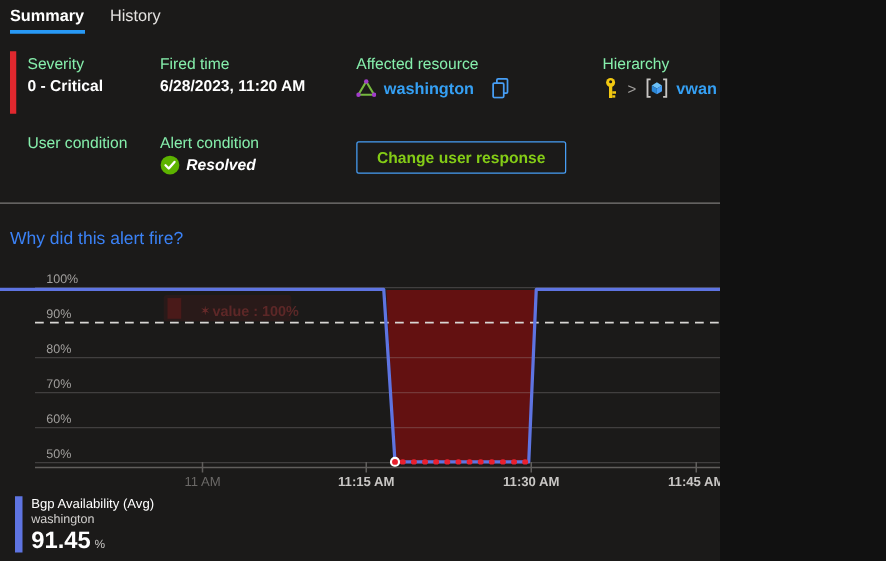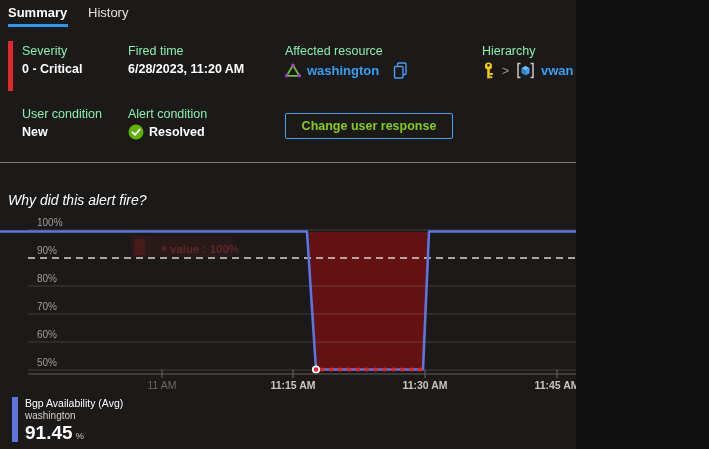--- a/index.html
+++ b/index.html
@@ -17,29 +17,29 @@
   .tab-history{left:88px;}
   
   .sevbar{position:absolute;left:8px;top:41px;width:5px;height:50px;background:#e0282e;}
   .field{position:absolute;}
   .f-label{font-size:12.5px;color:#86efac;line-height:15px;}
   .f-value{font-size:12.5px;font-weight:bold;color:#ffffff;line-height:16px;margin-top:2px;}
   .row-icons{display:flex;align-items:center;margin-top:3px;gap:6px;}
   .link{font-size:13px;font-weight:600;color:#35a0f4;cursor:pointer;white-space:nowrap;}
   .chev{font-size:12px;color:#a19f9d;padding:0 1px;}
   .icon{display:inline-flex;align-items:center;justify-content:center;}
-  .resolved-row{display:flex;align-items:flex-start;gap:5px;margin-top:2px;}
+  .resolved-row{display:flex;align-items:flex-start;gap:5px;margin-top:2px;font-style:italic;}
   .btn-outline{
     position:absolute;left:285px;top:113px;width:168px;height:26px;box-sizing:border-box;
     background:transparent;border:1px solid #479ef5;border-radius:2px;color:#84cc16;
     font-size:12.5px;font-weight:600;font-family:inherit;cursor:pointer;display:flex;
     align-items:center;justify-content:center;
   }
   .divider{position:absolute;left:0;top:162px;width:709px;height:1px;background:#7d7b79;}
-  .section-title{position:absolute;left:8px;top:192px;font-size:14px;color:#ffffff;font-style:italic;}
+  .section-title{position:absolute;left:8px;top:182px;font-size:14px;color:#3b82f6;}
   
   .chart{position:absolute;left:0;top:205px;width:709px;height:190px;}
   
   .legend{position:absolute;left:12px;top:397px;display:flex;cursor:pointer;}
   .legend-bar{width:6px;height:45px;background:#5e74e1;margin-right:7px;}
   .legend-series{font-size:10.5px;color:#ffffff;line-height:13px;}
   .legend-resource{font-size:10px;color:#d2d0ce;line-height:12px;}
   .legend-valrow{display:flex;align-items:baseline;margin-top:1px;}
   .legend-value{font-size:19px;font-weight:bold;color:#ffffff;line-height:20px;}
   .legend-unit{font-size:9.5px;color:#c8c6c4;margin-left:3px;}
@@ -109,21 +109,20 @@
           <polygon points="5.4,6.3 9.5,8.8 9.5,13.4 5.4,10.9" fill="#2b88d8"></polygon>
           <polygon points="13.6,6.3 9.5,8.8 9.5,13.4 13.6,10.9" fill="#479ef5"></polygon>
         </svg>
       </span>
       <span class="link">vwan</span>
     </div>
   </div>
 
   <div class="field" style="left:22px;top:107px;">
     <div class="f-label">User condition</div>
-    <div class="f-value">New</div>
   </div>
 
   <div class="field" style="left:128px;top:107px;">
     <div class="f-label">Alert condition</div>
     <div class="resolved-row">
       <span class="icon">
         <svg width="16" height="16" viewBox="0 0 16 16">
           <circle cx="8" cy="8" r="7.5" fill="#5db300"></circle>
           <path d="M4.4 8.2 L7 10.8 L11.6 5.6" fill="none" stroke="#ffffff" stroke-width="1.9" stroke-linecap="round" stroke-linejoin="round"></path>
         </svg>

